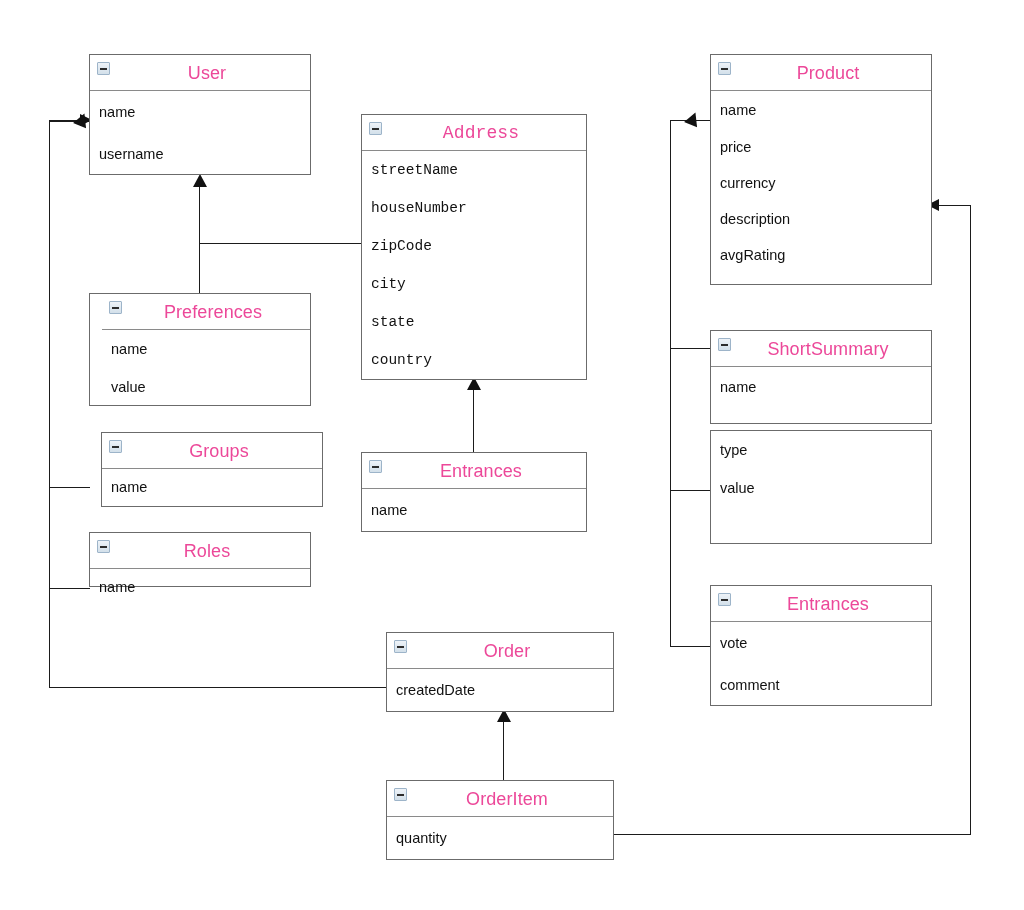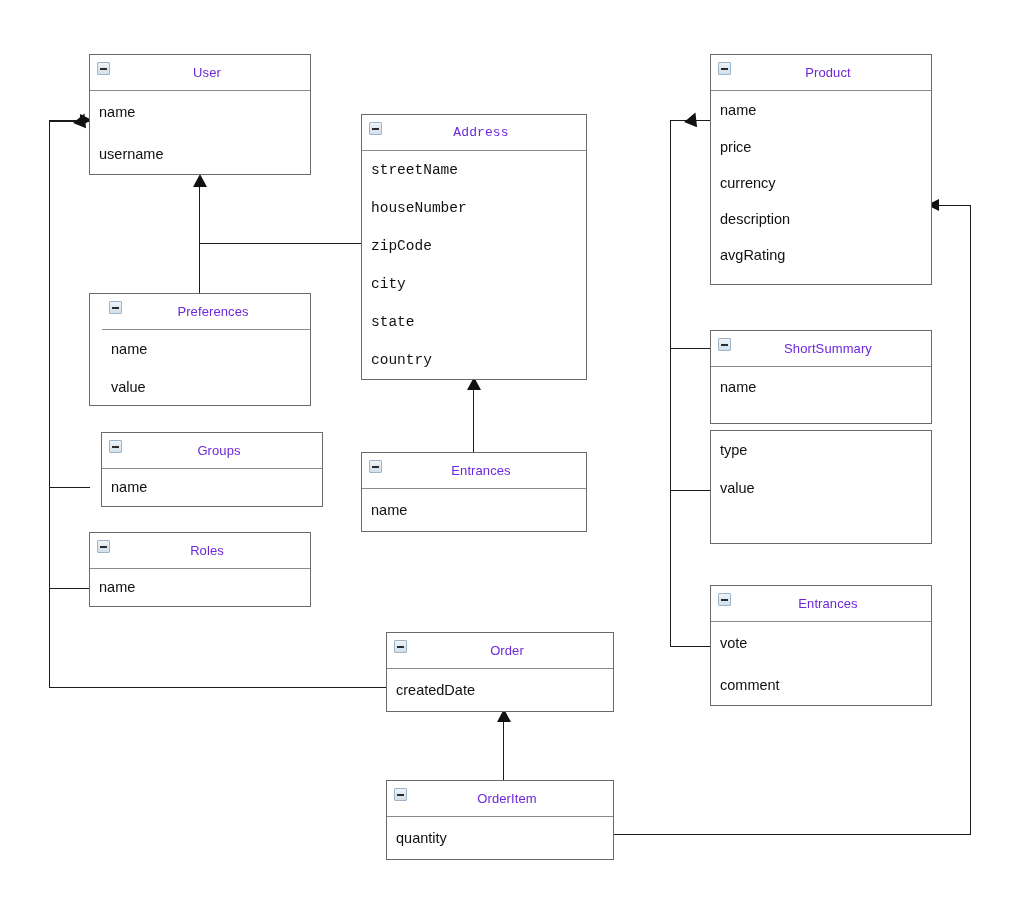--- a/index.html
+++ b/index.html
@@ -27,22 +27,22 @@
   .entity-header {
     position: relative;
     box-sizing: border-box;
     height: 36px;
     border-bottom: 1px solid #8a8a8a;
     display: flex;
     align-items: center;
     justify-content: center;
   }
   .entity-title {
-    font-size: 13px;
-    color: #6d28d9;
+    font-size: 18px;
+    color: #ec4899;
     letter-spacing: .1px;
     line-height: 1;
     padding-left: 14px;
   }
   .collapse-icon {
     position: absolute;
     left: 7px;
     top: 7px;
     width: 13px;
     height: 13px;
@@ -239,21 +239,21 @@
     </div>
   </div>
 
   <div class="entity" style="left:710px; top:430px; width:222px; height:114px;">
     <div class="entity-body">
       <div class="attr" style="height:38px;">type</div>
       <div class="attr" style="height:38px;">value</div>
     </div>
   </div>
 
-  <div class="entity" style="left:89px; top:532px; width:222px; height:75px;">
+  <div class="entity" style="left:89px; top:532px; width:222px; height:55px;">
     <div class="entity-header">
       <span class="collapse-icon"></span>
       <span class="entity-title">Roles</span>
     </div>
     <div class="entity-body">
       <div class="attr" style="height:37px;">name</div>
     </div>
   </div>
 
   <div class="entity" style="left:710px; top:585px; width:222px; height:121px;">

